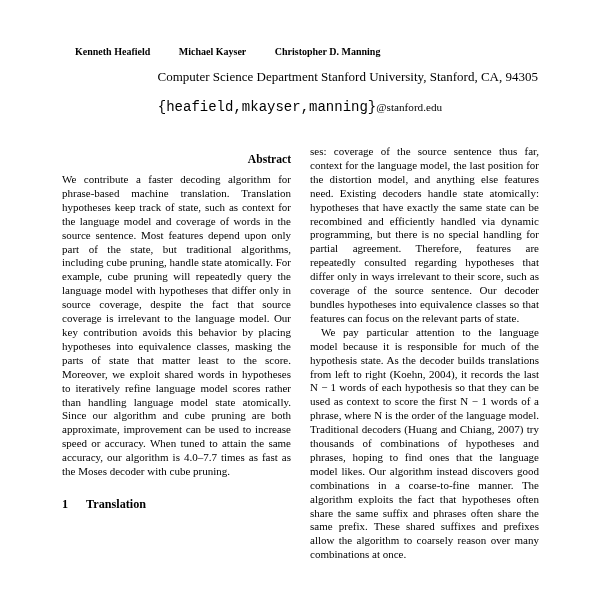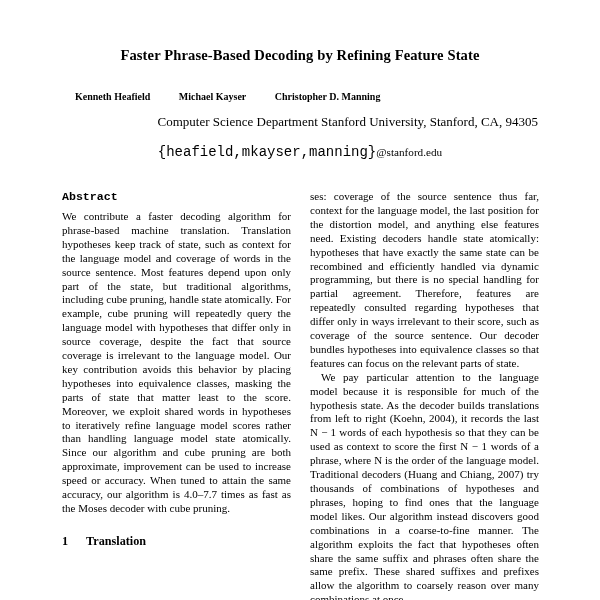--- a/index.html
+++ b/index.html
@@ -55,25 +55,24 @@
   .columns {
     display: flex;
     margin-top: 30px;
     gap: 19px;
   }
   .col {
     width: 229px;
     flex: 0 0 229px;
   }
   .section-head {
-    text-align: left;
+    text-align: right;
     font-weight: bold;
     font-size: 11.6px;
-    margin: 0 0 7px 0;
-    font-family: Liberation Mono, monospace;
+    margin: 8px 0 7px 0;
   }
   p.body {
     margin: 0;
     font-size: 11px;
     line-height: 1.265;
     text-align: justify;
     text-justify: inter-word;
     hyphens: auto;
   }
   p.body + p.body {
@@ -89,21 +88,20 @@
   }
   .numbered-head .num {
     width: 13px;
   }
 </style>
 </head>
 <body>
 
 <div class="page">
 
-  <h1 class="title">Faster Phrase-Based Decoding by Refining Feature State</h1>
 
   <div class="authors">
     <span class="author-name">Kenneth Heafield</span>
     <span class="author-name">Michael Kayser</span>
     <span class="author-name">Christopher D. Manning</span>
   </div>
 
   <div class="affiliation">Computer Science Department Stanford University, Stanford, CA, 94305</div>
 
   <div class="email">

